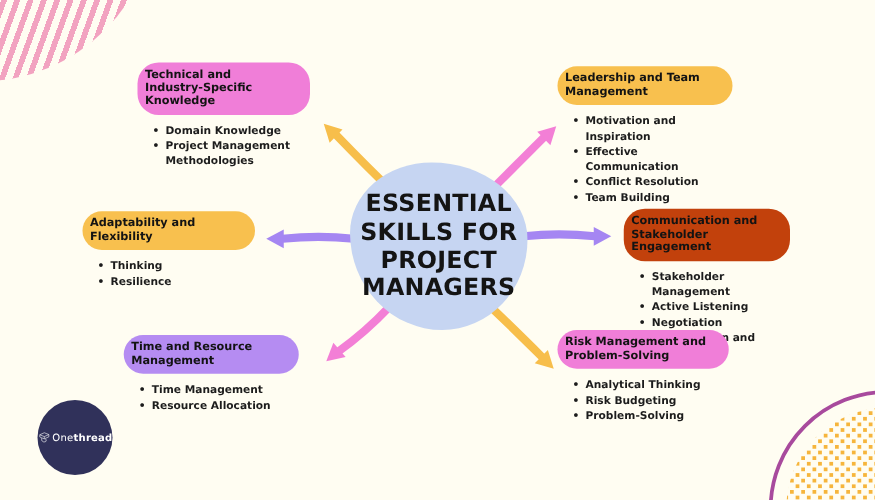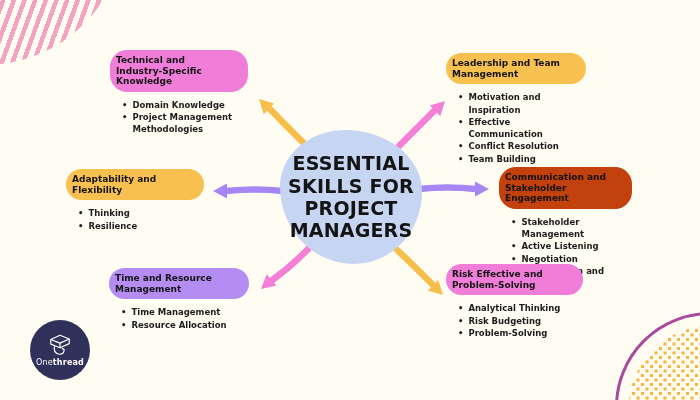--- a/index.html
+++ b/index.html
@@ -25,21 +25,21 @@
   .ring-dots{
     position:absolute;inset:11px;border-radius:50%;
     background-image:
       radial-gradient(#F6B53C 1.6px,transparent 1.8px),
       radial-gradient(#F6B53C 1.6px,transparent 1.8px);
     background-size:9px 9px;
     background-position:0 0,4.5px 4.5px;
   }
   .logo{
     position:absolute;left:30px;top:320px;width:60px;height:60px;border-radius:50%;
-    display:flex;flex-direction:column;align-items:center;justify-content:center;
+    display:flex;flex-direction:row;align-items:center;justify-content:center;
     gap:1px;
   }
   .logo-text{font-size:8px;color:#fff;letter-spacing:0.2px;}
   .logo-text b{font-weight:700;}
   
   .blob{
     position:absolute;left:280px;top:130px;width:142px;height:134px;
     border-radius:46% 54% 48% 52% / 42% 46% 54% 58%;
     display:flex;align-items:center;justify-content:center;
   }
@@ -57,21 +57,21 @@
   .node-items{margin:7px 0 0 0;padding:0 0 0 12px;list-style:none;}
   .node-items li{
     display:flex;gap:5px;font-size:8.5px;font-weight:700;line-height:1.45;
     color:#1c1c1c;text-align:left;
   }
   .node-items li::before{content:"\2022";flex:0 0 auto;}
   .n-technical{left:110px;top:50px;width:138px;}
   .n-leadership{left:446px;top:53px;width:140px;}
   .n-adaptability{left:66px;top:169px;width:138px;}
   .n-communication{left:499px;top:167px;width:133px;}
-  .n-time{left:109px;top:268px;width:140px;}
+  .n-time{left:99px;top:268px;width:140px;}
   .n-risk{left:446px;top:264px;width:137px;}
   
   .arrows{position:absolute;left:0;top:0;pointer-events:none;}
   .arrow-shaft{fill:none;stroke-width:6.5;stroke-linecap:round;}
 </style>
 </head>
 <body>
 
 <div id="canvas" style="background: rgb(255, 253, 242);">
 
@@ -171,21 +171,21 @@
   <div class="node n-time">
     <div class="node-box" style="background-color: rgb(181, 140, 242);">Time and Resource
 Management</div>
     <ul class="node-items">
       <li>Time Management</li>
       <li>Resource Allocation</li>
     </ul>
   </div>
 
   <div class="node n-risk">
-    <div class="node-box" style="background-color: rgb(240, 126, 216);">Risk Effective and
+    <div class="node-box" style="background-color: rgb(240, 126, 216);">Risk Management and
 Problem-Solving</div>
     <ul class="node-items">
       <li>Analytical Thinking</li>
       <li>Risk Budgeting</li>
       <li>Problem-Solving</li>
     </ul>
   </div>
 
 </div>
 

